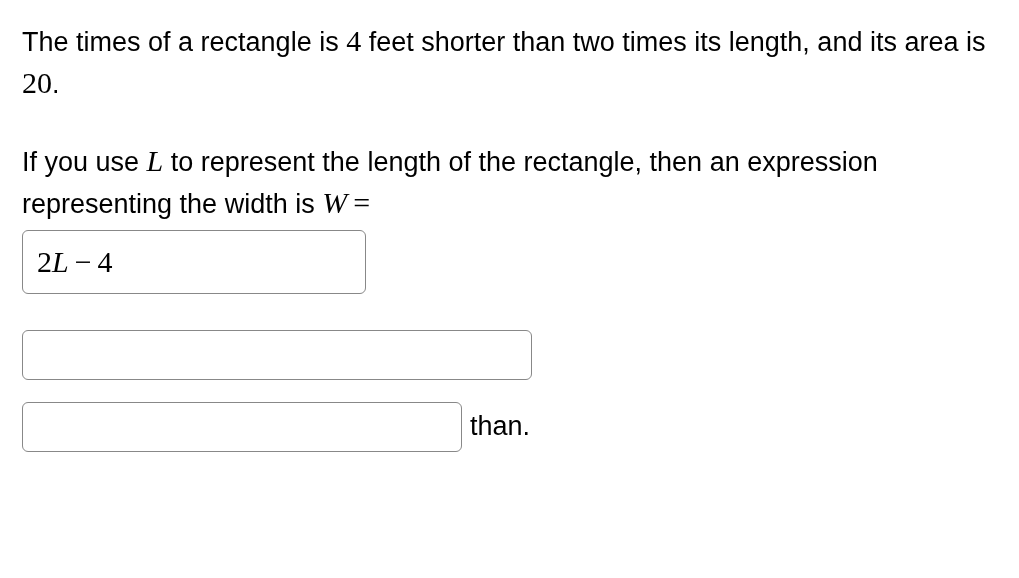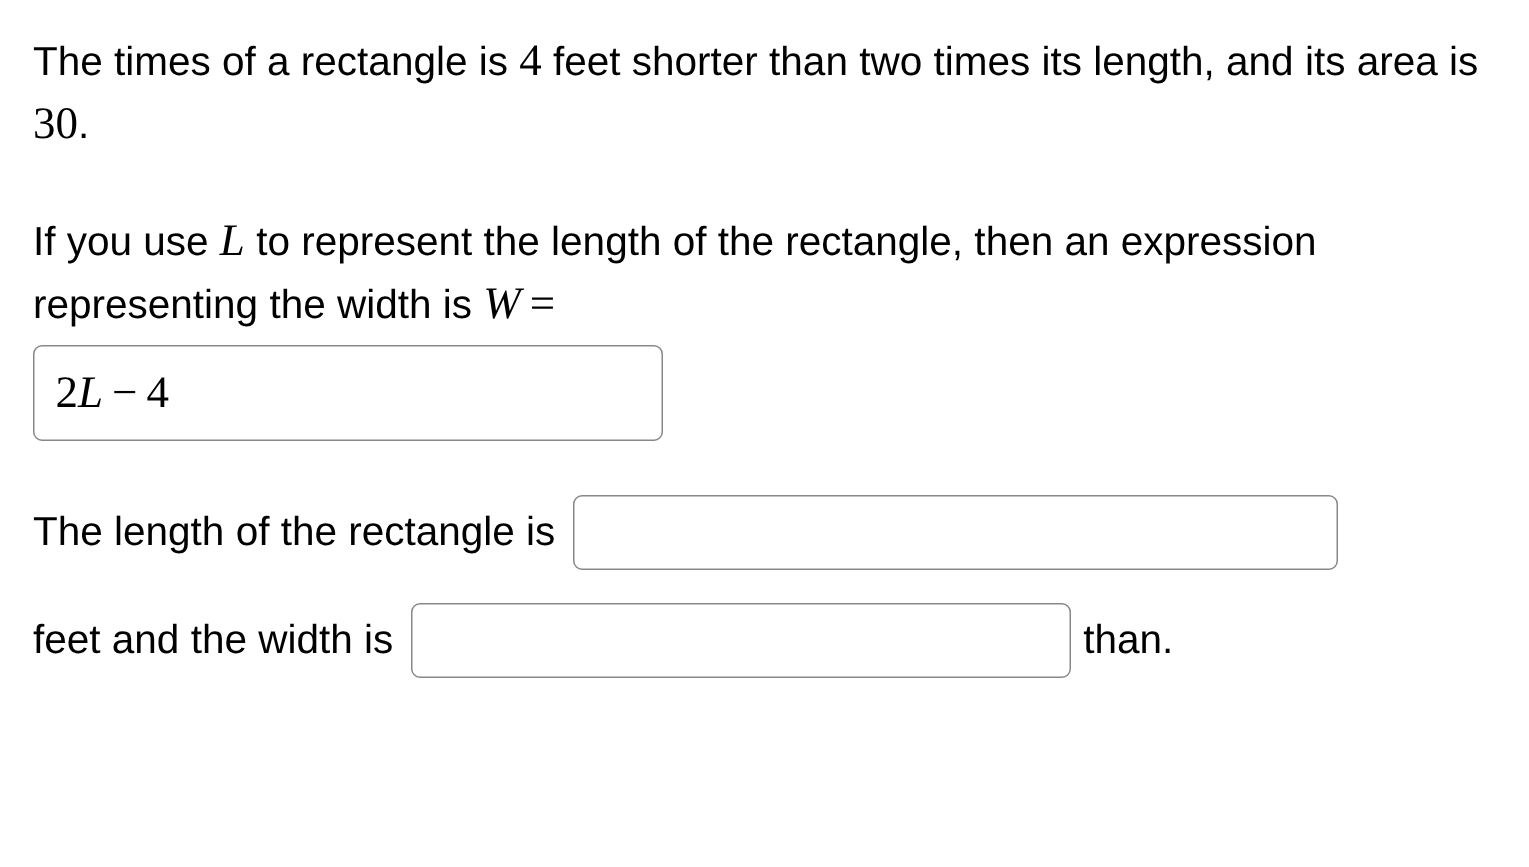--- a/index.html
+++ b/index.html
@@ -38,21 +38,21 @@
       border: 1px solid #888;
       border-radius: 6px;
       padding: 10px 14px;
       min-height: 50px;
       vertical-align: middle;
       font-family: "Times New Roman", Georgia, serif;
       font-size: 30px;
       background: #fff;
     }
     .input-box.filled {
-      width: 420px;
+      width: 344px;
       display: block;
       margin-top: 6px;
     }
     .input-box.empty-wide {
       width: 510px;
     }
     .input-box.empty-med {
       width: 440px;
     }
     .answer-line {
@@ -63,32 +63,30 @@
       gap: 8px;
     }
     .answer-line .label-text {
       margin-right: 4px;
     }
   </style>
 </head>
 <body>
 
 <div class="paragraph">
-  <span>The times of a rectangle is </span><span class="math-num">4</span><span> feet shorter than two times its length, and its area is </span><span class="math-num">30</span><span>.</span>
+  <span>The times of a rectangle is </span><span class="math-num">4</span><span> feet shorter than two times its length, and its area is </span><span class="math-num">20</span><span>.</span>
 </div>
 
 <div class="paragraph">
   <span>If you use </span><span class="math-var">L</span><span> to represent the length of the rectangle, then an expression representing the width is </span><span class="math-var">W</span><span class="math-op">=</span>
   <div class="input-box filled">
     <span class="math-num">2</span><span class="math-var">L</span><span class="math-op">−</span><span class="math-num">4</span>
   </div>
 </div>
 
 <div class="answer-line">
-  <span class="label-text">The length of the rectangle is</span>
   <span class="input-box empty-wide"></span>
 </div>
 
 <div class="answer-line">
-  <span class="label-text">feet and the width is</span>
   <span class="input-box empty-med"></span>
   <span class="label-text">than.</span>
 </div>
 
 </body></html>

